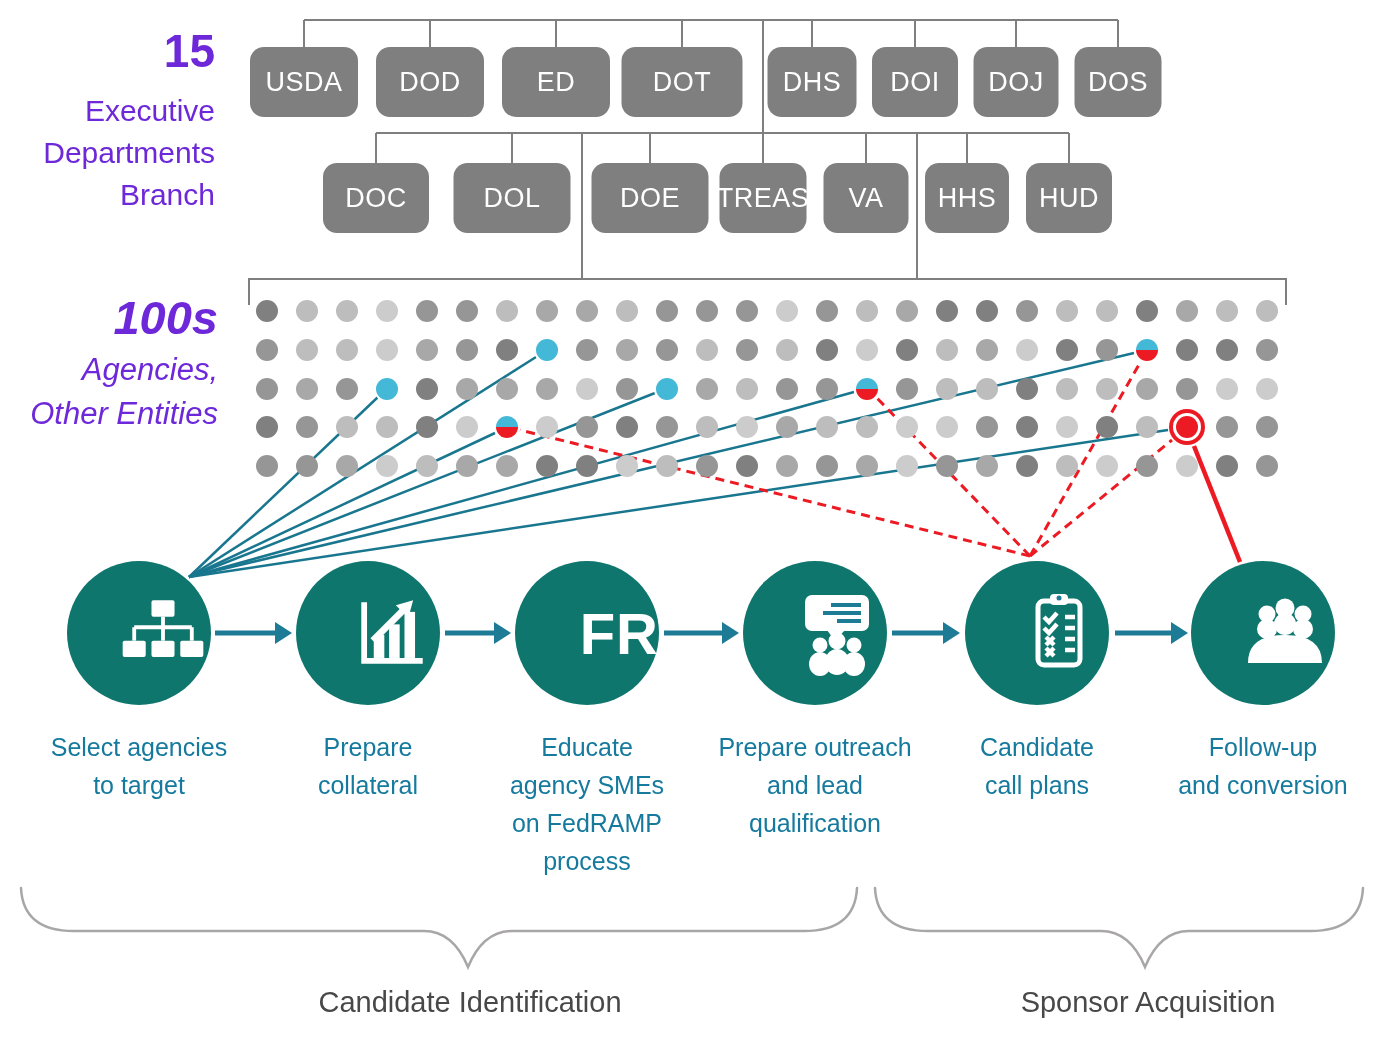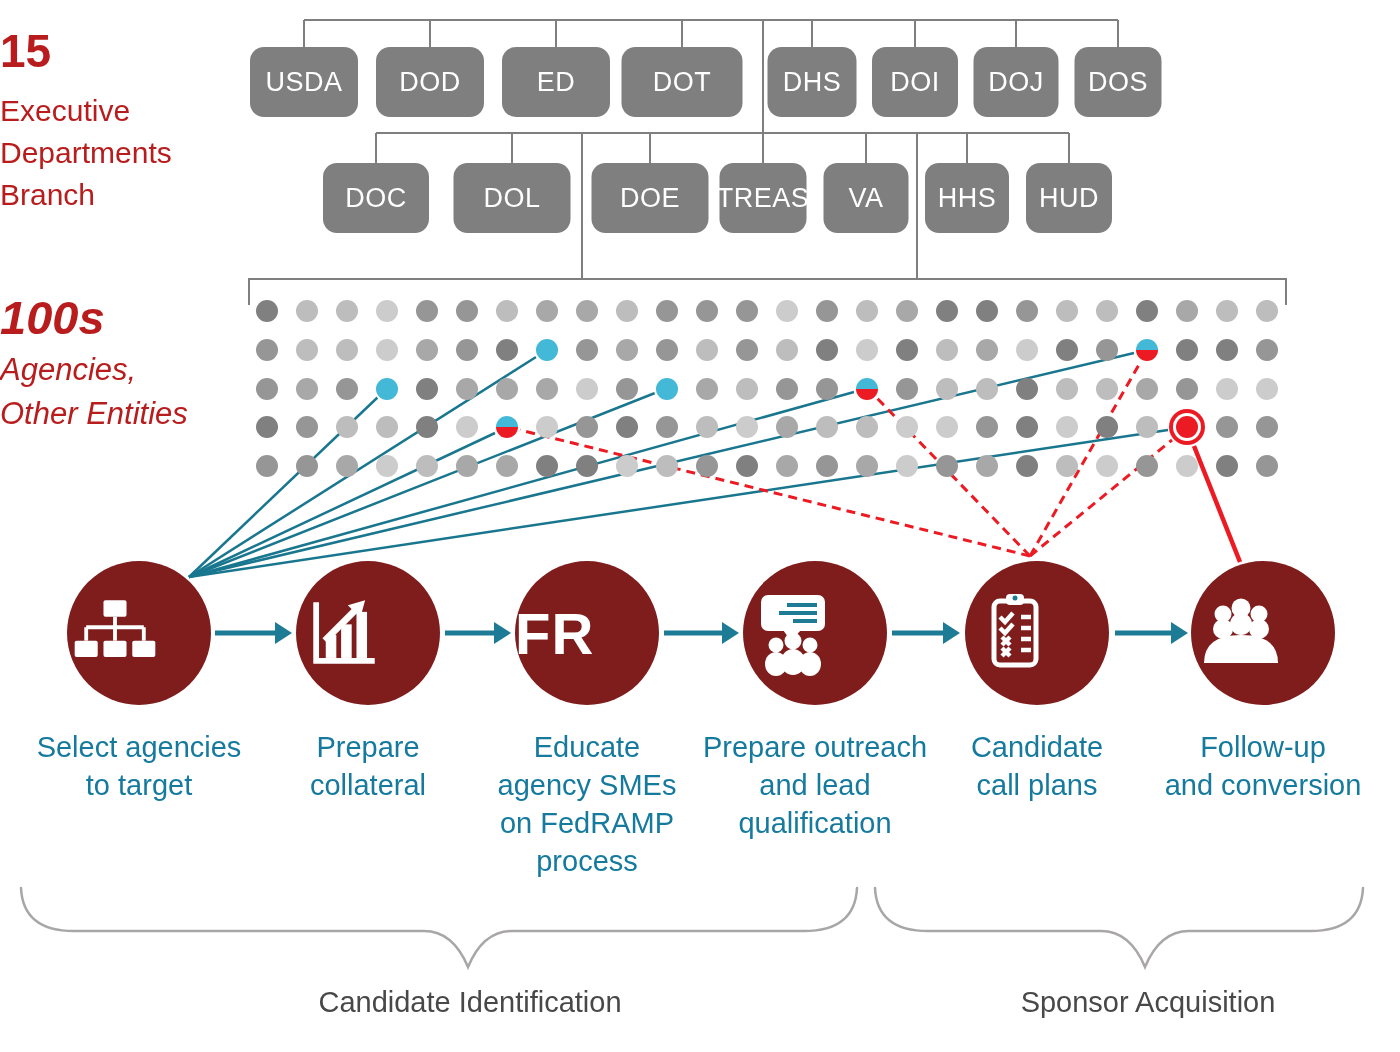--- a/index.html
+++ b/index.html
@@ -13,46 +13,46 @@
   .dept-box{
     position:absolute;height:70px;background:#7f7f7f;border-radius:14px;
     display:flex;align-items:center;justify-content:center;
     color:#ffffff;font-size:27px;transform:translateX(-50%);
     letter-spacing:0.5px;
   }
   .row1 .dept-box{top:47px;}
   .row2 .dept-box{top:163px;}
 
   
-  .annot{position:absolute;color:#b91c1c;}
+  .annot{position:absolute;text-align:right;color:#6d28d9;}
   .annot .big{font-weight:bold;}
   #annot-exec{left:0;top:26px;width:215px;}
   #annot-exec .big{font-size:46px;line-height:50px;margin-bottom:14px;}
   #annot-exec .line{font-size:30px;line-height:42px;}
   #annot-agencies{left:0;top:292px;width:218px;font-style:italic;}
   #annot-agencies .big{font-size:47px;line-height:52px;margin-bottom:4px;}
   #annot-agencies .line{font-size:31px;line-height:44px;}
 
   
   .dot{position:absolute;width:22px;height:22px;border-radius:50%;}
   .dot--cyan{background:#44b8d7;box-shadow:0 0 0 2px #ffffff;}
   .dot--split{background:linear-gradient(#44b8d7 50%, #ec1b23 50%);box-shadow:0 0 0 2px #ffffff;}
   .dot--ringed{background:#ec1b23;box-shadow:0 0 0 3px #ffffff,0 0 0 7px #ec1b23;}
 
   
   .step-circle{
     position:absolute;top:561px;width:144px;height:144px;border-radius:50%;
-    background:#7f1d1d;display:flex;align-items:center;justify-content:flex-start;
+    background:#0f766e;display:flex;align-items:center;justify-content:flex-end;
   }
   .step-circle svg{display:block;}
   .fr-text{color:#ffffff;font-size:58px;font-weight:bold;letter-spacing:1px;}
 
   .step-label{
     position:absolute;top:728px;width:260px;text-align:center;
-    color:#157a9e;font-size:29px;line-height:38px;white-space:pre-line;
+    color:#157a9e;font-size:25px;line-height:38px;white-space:pre-line;
   }
 
   .phase-label{
     position:absolute;top:986px;width:420px;text-align:center;transform:translateX(-50%);
     color:#484848;font-size:29px;
   }
 </style>
 </head>
 <body>
 

